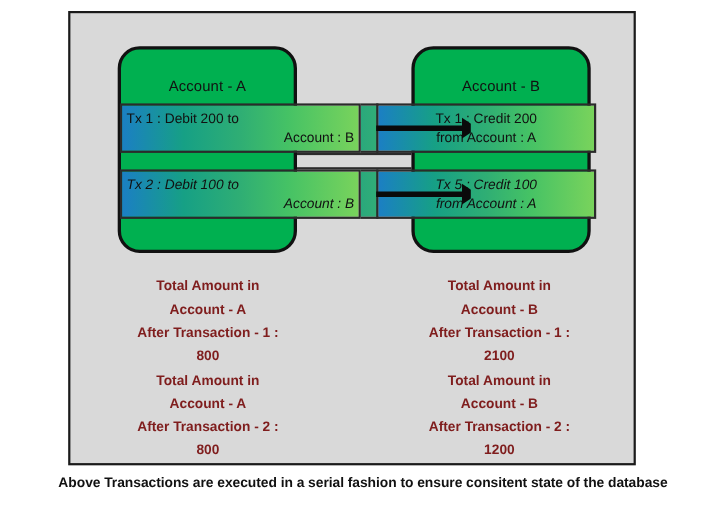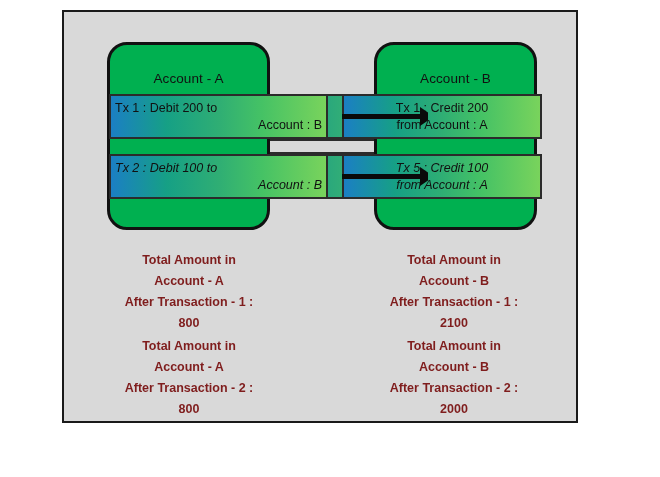--- a/index.html
+++ b/index.html
@@ -243,19 +243,20 @@
       <span>Total Amount in</span>
       <span>Account - B</span>
       <span>After Transaction - 1 :</span>
       <span>2100</span>
     </div>
 
     <div class="summary b2">
       <span>Total Amount in</span>
       <span>Account - B</span>
       <span>After Transaction - 2 :</span>
-      <span>2000</span>
+      <span>1200</span>
     </div>
 
   </div>
 
+  <div class="caption">Above Transactions are executed in a serial fashion to ensure consitent state of the database</div>
 
 </div>
 
 </body></html>

